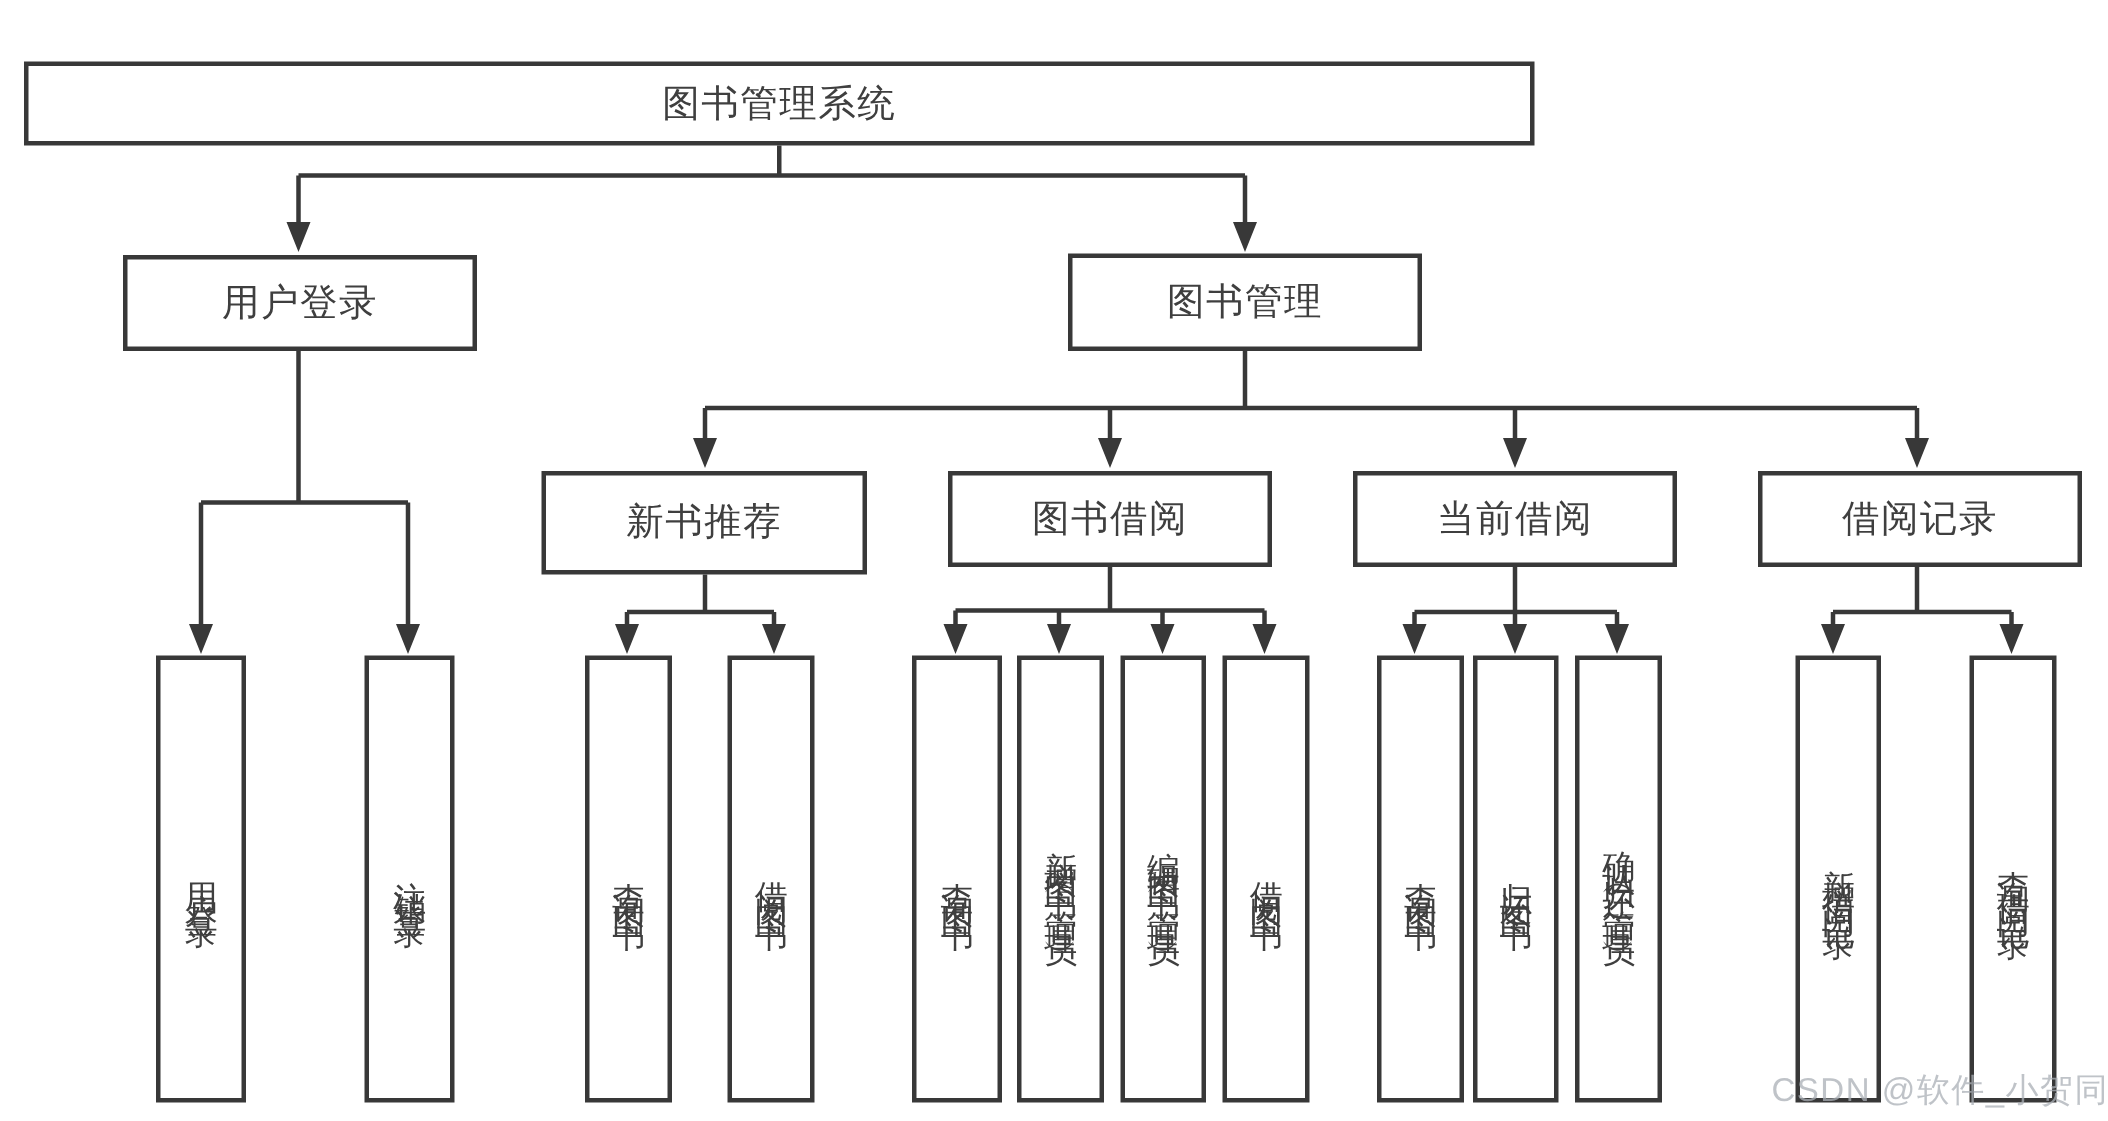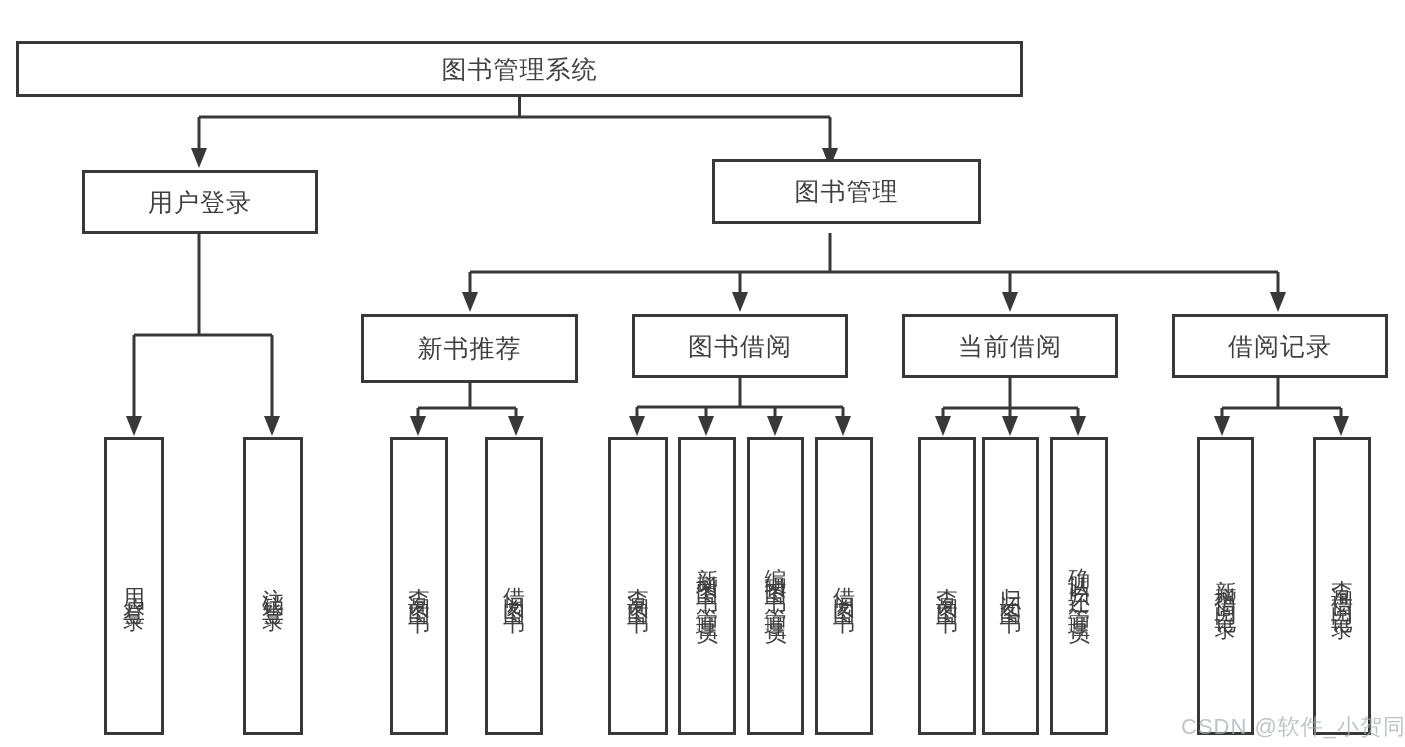--- a/index.html
+++ b/index.html
@@ -78,21 +78,21 @@
              M1333,416 L1349,416 L1341,436 Z"></path>
   </svg>
 
   <div class="node h-node" style="left:16px; top:13px; width:1007px; height:56px;margin-top:28px;">
     <span>图书管理系统</span>
   </div>
 
   <div class="node h-node" style="left:82px; top:170px; width:236px; height:64px;">
     <span>用户登录</span>
   </div>
-  <div class="node h-node" style="left:712px; top:159px; width:269px; height:65px;">
+  <div class="node h-node" style="left:712px; top:169px; width:236px; height:65px;">
     <span>图书管理</span>
   </div>
 
   <div class="node h-node" style="left:361px; top:314px; width:217px; height:69px;">
     <span>新书推荐</span>
   </div>
   <div class="node h-node" style="left:632px; top:314px; width:216px; height:64px;font-family:Liberation Serif, serif;">
     <span>图书借阅</span>
   </div>
   <div class="node h-node" style="left:902px; top:314px; width:216px; height:64px;">

